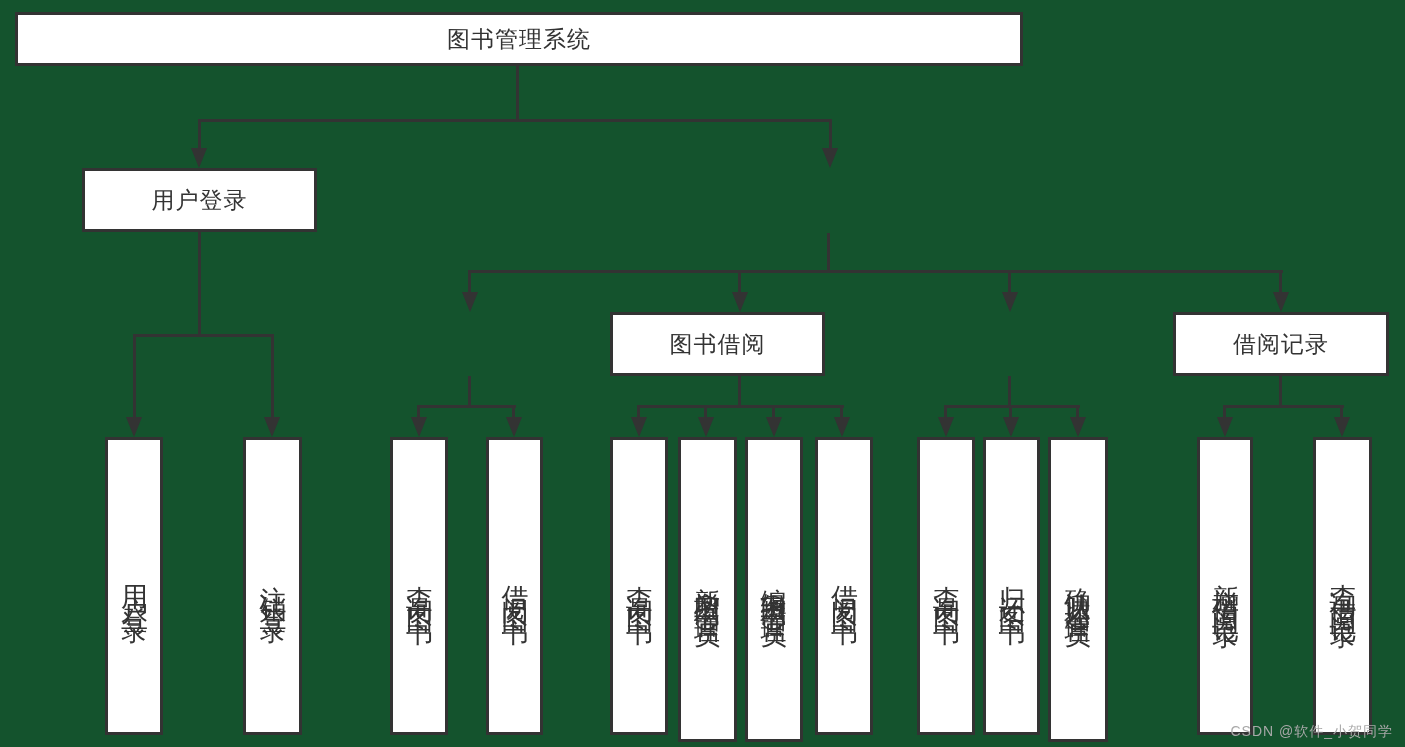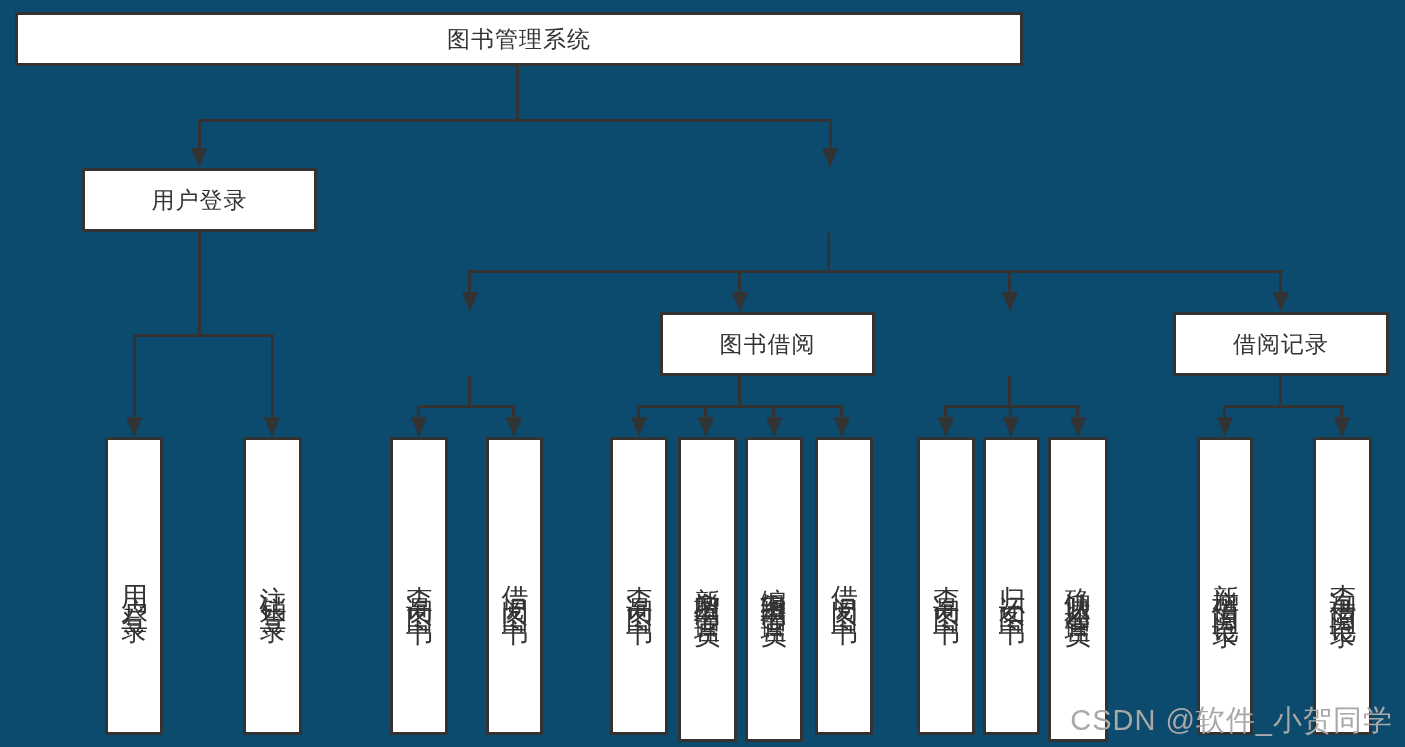--- a/index.html
+++ b/index.html
@@ -1,19 +1,19 @@
 <!DOCTYPE html>
 <html><head>
 <meta charset="utf-8">
 <style>
   html,body{margin:0;padding:0;background:#fff;}
   #canvas{
     position:relative;
     width:1405px;height:747px;
-    background:#0c4a6e;
+    background:#14532d;
     font-family:"Liberation Sans","DejaVu Sans",sans-serif;
     overflow:hidden;
   }
   .box{
     position:absolute;
     background:#ffffff;
     border:3px solid #333333;
     box-sizing:border-box;
     display:flex;
     align-items:center;
@@ -34,21 +34,21 @@
   .hline{ position:absolute; height:3px; background:#333333; }
   .arrow{
     position:absolute; width:0; height:0;
     border-left:8px solid transparent;
     border-right:8px solid transparent;
     border-top:20px solid #333333;
   }
   .watermark{
     position:absolute;
     right:12px; bottom:6px;
-    font-size:29px;
+    font-size:14px;
     color:#a8a8a8;
     letter-spacing:1px;
     text-align:right;
   }
 </style>
 </head>
 <body>
 
 <div id="canvas">
 
@@ -78,21 +78,21 @@
   <div class="hline" style="left:468px;top:270px;width:815px;"></div>
   <div class="vline" style="left:468px;top:273px;height:19px;"></div>
   <div class="arrow" style="left:462px;top:292px;"></div>
   <div class="vline" style="left:738px;top:273px;height:19px;"></div>
   <div class="arrow" style="left:732px;top:292px;"></div>
   <div class="vline" style="left:1008px;top:273px;height:19px;"></div>
   <div class="arrow" style="left:1002px;top:292px;"></div>
   <div class="vline" style="left:1279px;top:273px;height:19px;"></div>
   <div class="arrow" style="left:1273px;top:292px;"></div>
 
-  <div class="box hbox" style="left:660px;top:312px;width:215px;height:64px;">
+  <div class="box hbox" style="left:610px;top:312px;width:215px;height:64px;">
     <span>图书借阅</span>
   </div>
   <div class="box hbox" style="left:1173px;top:312px;width:216px;height:64px;">
     <span>借阅记录</span>
   </div>
 
   <div class="vline" style="left:468px;top:376px;height:32px;"></div>
   <div class="hline" style="left:417px;top:405px;width:99px;"></div>
   <div class="vline" style="left:417px;top:408px;height:9px;"></div>
   <div class="arrow" style="left:411px;top:417px;"></div>

